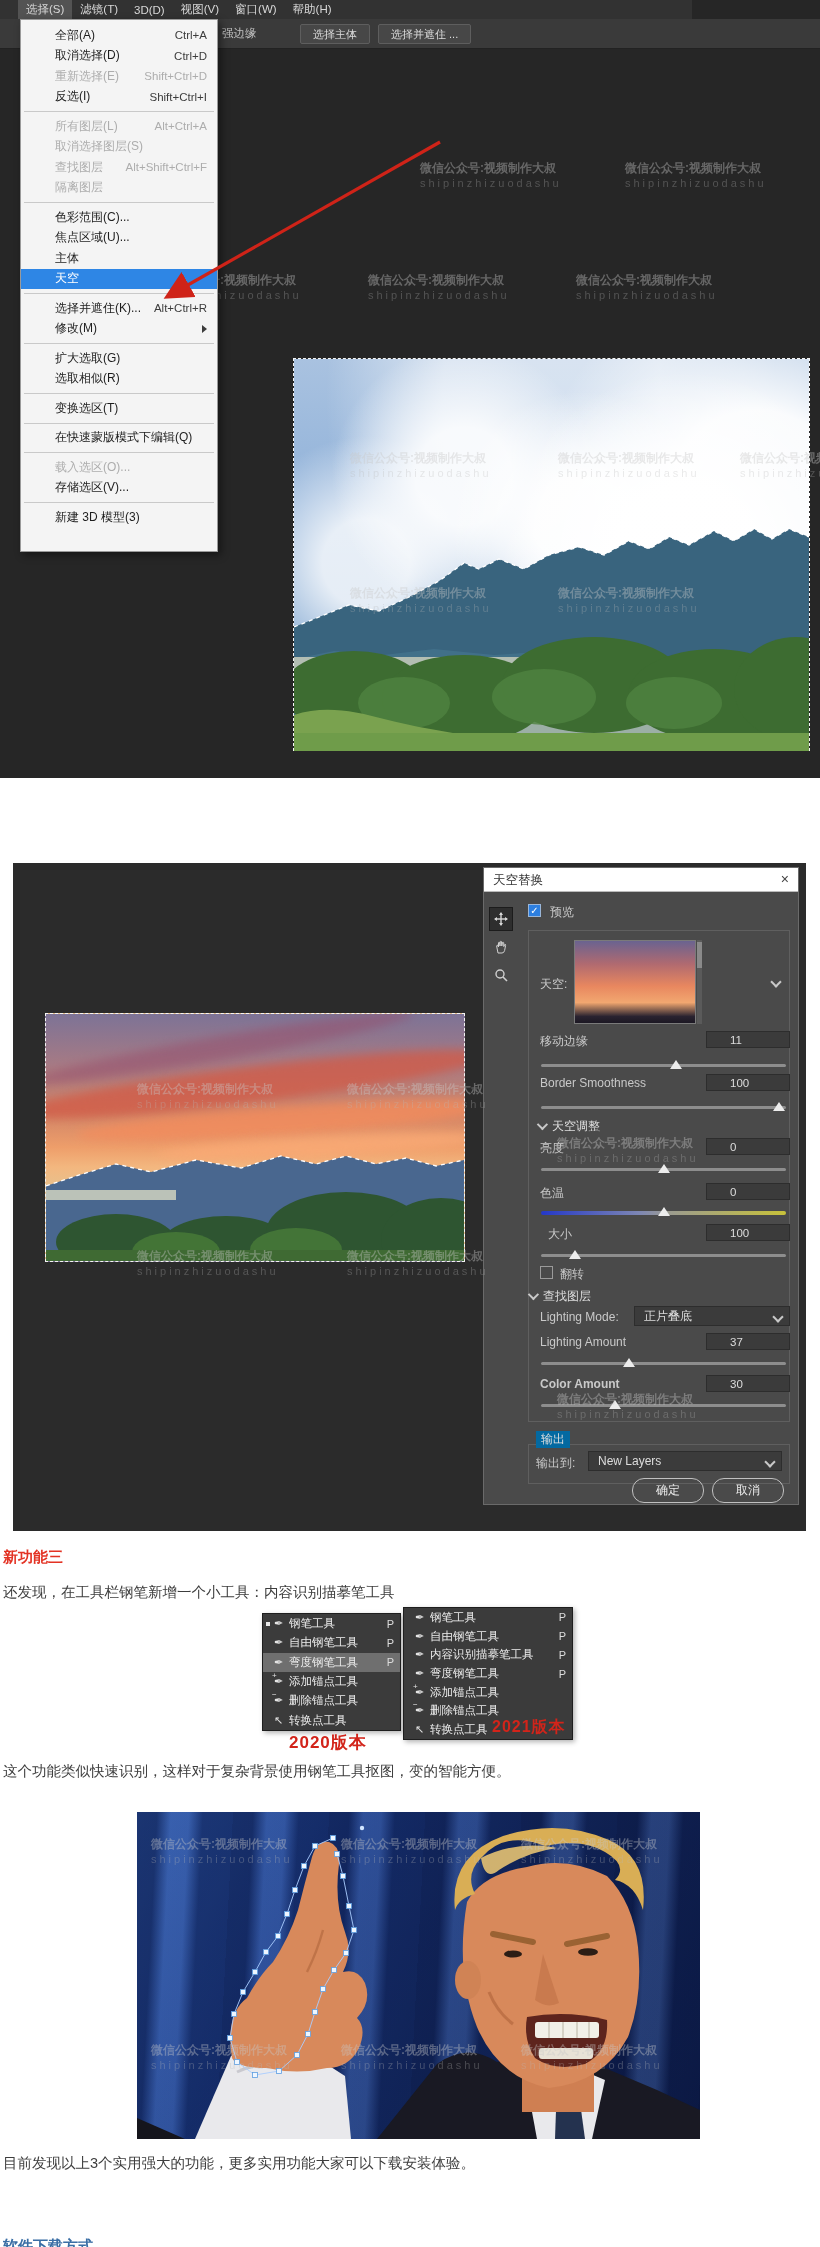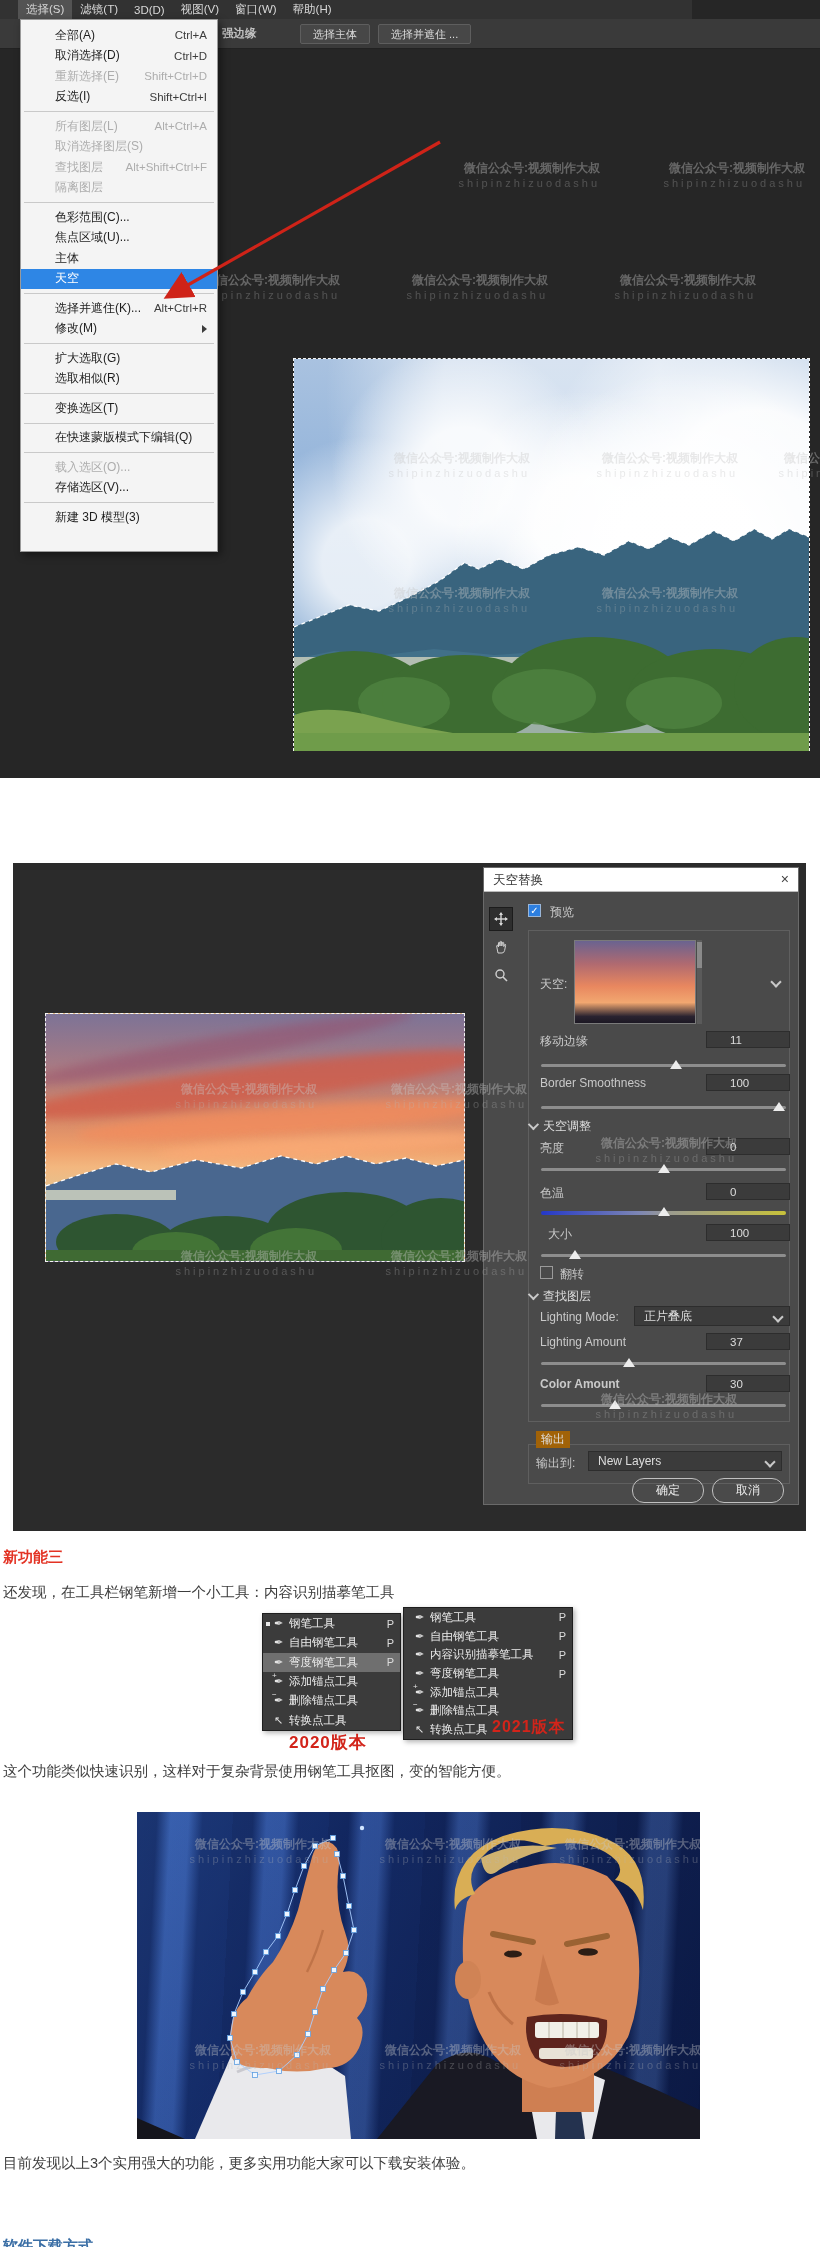--- a/index.html
+++ b/index.html
@@ -6,21 +6,21 @@
   #page{position:relative;width:820px;height:2247px;background:#fff;overflow:hidden;
         font-family:"Liberation Sans",sans-serif;}
   .abs{position:absolute;}
 
   
   #ps1{left:0;top:0;width:820px;height:778px;background:#262626;}
   #menubar{left:0;top:0;width:692px;height:19px;background:#323232;display:flex;align-items:center;padding-left:18px;box-sizing:border-box;}
   .mb-item{font-size:11.5px;color:#d8d8d8;padding:2px 8px;white-space:nowrap;}
   .mb-item.active{background:#535353;}
   #optbar{left:0;top:19px;width:820px;height:29px;background:#3a3a3a;border-bottom:1px solid #222;}
-  .opt-label{position:absolute;left:222px;top:7px;font-size:11.5px;color:#c2c2c2;font-weight:bold;}
+  .opt-label{position:absolute;left:222px;top:7px;font-size:11.5px;color:#c2c2c2;}
   .opt-btn{position:absolute;top:5px;height:18px;line-height:18px;background:#474747;border:1px solid #5e5e5e;
            color:#ddd;font-size:11px;padding:0 12px;border-radius:2px;}
   #opt-btn1{left:300px;} #opt-btn2{left:378px;}
 
   
   #select-menu{left:20px;top:19px;width:198px;height:533px;background:#f4f4f4;border:1px solid #9a9a9a;
                box-shadow:3px 3px 8px rgba(0,0,0,.45);box-sizing:border-box;padding-top:5px;z-index:5;}
   .mi{height:20.5px;display:flex;align-items:center;padding:0 10px 0 34px;font-size:12px;color:#1d1d1d;}
   .mi .sc{margin-left:auto;color:#3c3c3c;font-size:11.5px;}
   .mi.disabled,.mi.disabled .sc{color:#adadad;}
@@ -35,21 +35,21 @@
       radial-gradient(circle at 76% 50%, rgba(255,255,255,.97) 0 16%, rgba(255,255,255,0) 42%),
       radial-gradient(circle at 56% 42%, rgba(255,255,255,.92) 0 13%, rgba(255,255,255,0) 36%),
       radial-gradient(circle at 90% 36%, rgba(255,255,255,.95) 0 17%, rgba(255,255,255,0) 42%),
       radial-gradient(circle at 33% 30%, rgba(255,255,255,.85) 0 11%, rgba(255,255,255,0) 30%),
       radial-gradient(circle at 14% 52%, rgba(255,255,255,.8) 0 9%, rgba(255,255,255,0) 26%),
       radial-gradient(ellipse at 50% 10%, rgba(255,255,255,.55) 0 30%, rgba(255,255,255,0) 62%),
       linear-gradient(180deg,#a9c2e0 0%,#8fb1d9 40%,#7ba3cf 68%,#86add6 100%);}
   .ants{border-top:1px dashed #f5f5f5;border-left:1px dashed #f5f5f5;border-right:1px dashed #f5f5f5;}
 
   
-  .wm{position:absolute;width:180px;text-align:right;pointer-events:none;}
+  .wm{position:absolute;width:180px;text-align:left;pointer-events:none;}
   .wm1{font-size:12px;font-weight:bold;color:rgba(200,200,200,.40);white-space:nowrap;}
   .wm2{font-size:11px;letter-spacing:3px;color:rgba(185,185,185,.30);white-space:nowrap;}
 
   
   .para{left:3px;width:814px;font-size:14.5px;line-height:26px;color:#3d3d3d;}
   .h-red{left:3px;font-size:15px;font-weight:bold;color:#e33324;}
 
   
   #ps2{left:13px;top:863px;width:793px;height:668px;background:#2b2b2b;}
   #photo2{left:32px;top:150px;width:418px;height:247px;overflow:hidden;
@@ -77,21 +77,21 @@
     background:linear-gradient(180deg,#6a6390 0%,#b06a70 28%,#e8875f 55%,#f2a770 75%,#2a2330 92%,#1c1823 100%);}
   #skyscroll{position:absolute;left:213px;top:72px;width:5px;height:84px;background:#5a5a5a;}
   #skyscroll:before{content:"";position:absolute;left:0;top:2px;width:5px;height:26px;background:#8a8a8a;}
   .cbx{position:absolute;width:13px;height:13px;box-sizing:border-box;}
   .cbx.on{background:#2d7fe0;border:1px solid #9ab6d8;color:#fff;font-size:10px;line-height:12px;text-align:center;}
   .cbx.off{background:transparent;border:1px solid #9a9a9a;}
   .ddown{position:absolute;height:20px;background:#3b3b3b;border:1px solid #2d2d2d;color:#ddd;font-size:12px;
          line-height:19px;padding-left:9px;box-sizing:border-box;}
   .ddown .chev{position:absolute;right:7px;top:6px;}
   #outgroup{position:absolute;left:44px;top:576px;width:262px;height:40px;border:1px solid #5f5f5f;box-sizing:border-box;}
-  #outlegend{position:absolute;left:52px;top:563px;background:#a16207;padding:0 5px;font-size:12px;color:#dedede;}
+  #outlegend{position:absolute;left:52px;top:563px;background:#0369a1;padding:0 5px;font-size:12px;color:#dedede;}
   .pillbtn{position:absolute;top:610px;width:70px;height:23px;border:1px solid #c0c0c0;border-radius:12px;
            color:#ececec;font-size:12px;text-align:center;line-height:23px;}
 
   
   .pmenu{background:#3b3b3b;border:1px solid #1e1e1e;box-sizing:border-box;display:flex;flex-direction:column;justify-content:space-around;box-shadow:2px 2px 5px rgba(0,0,0,.3);}
   #pmenu-left{left:262px;top:1613px;width:139px;height:118px;}
   #pmenu-right{left:403px;top:1607px;width:170px;height:133px;}
   .pm-row{display:flex;align-items:center;height:19px;padding:0 6px 0 3px;}
   .pm-row.hl{background:#6f6f6f;}
   .pm-marker{width:6px;height:6px;margin-right:2px;}
@@ -364,21 +364,21 @@
       <div class="dslider" style="top:196px;">
           <span class="dthumb" style="left: calc(55% - 6px);"></span>
         </div>
 
       <div class="dlabel" style="left:56px;top:208px;">Border Smoothness</div>
       <div class="dval" style="top:206px;">100</div>
       <div class="dslider" style="top:238px;">
           <span class="dthumb" style="left: calc(97% - 6px);"></span>
         </div>
 
-      <div class="dsec" style="top:250px;"><span class="chev"></span><span>天空调整</span></div>
+      <div class="dsec" style="top:250px;padding-left:9px;"><span class="chev"></span><span>天空调整</span></div>
 
       <div class="dlabel" style="left:56px;top:272px;">亮度</div>
       <div class="dval" style="top:270px;">0</div>
       <div class="dslider" style="top:300px;">
           <span class="dthumb" style="left: calc(50% - 6px);"></span>
         </div>
 
       <div class="dlabel" style="left:56px;top:317px;">色温</div>
       <div class="dval" style="top:315px;">0</div>
       <div class="dslider" style="top:343px;height:4px;background:linear-gradient(90deg,#2438c8 0%,#7d86b4 40%,#9b9b90 52%,#c8c23a 100%);">

